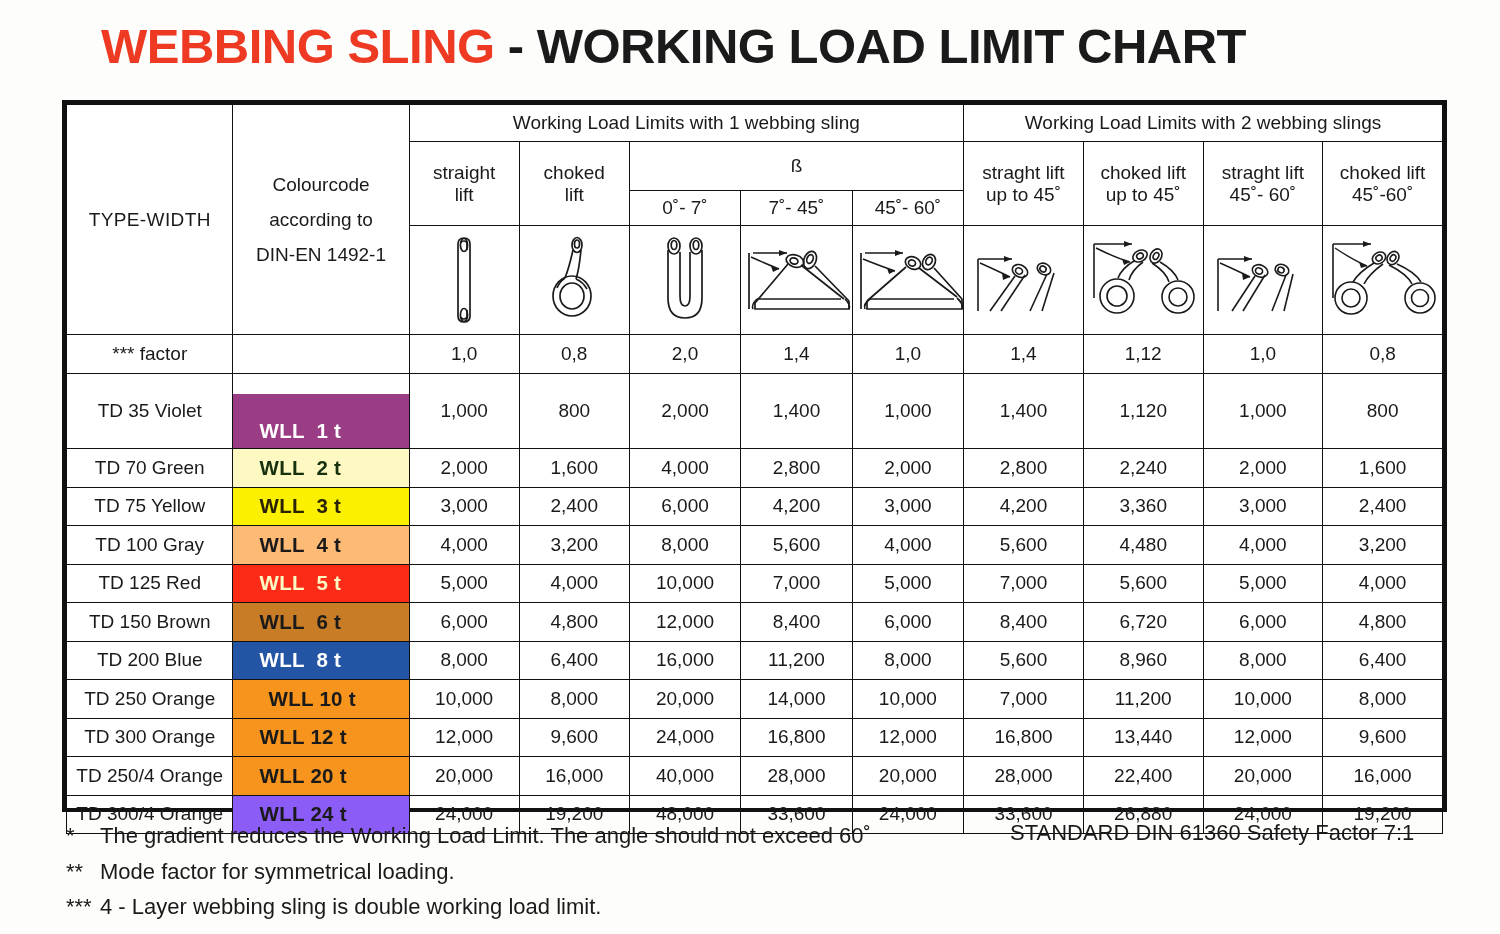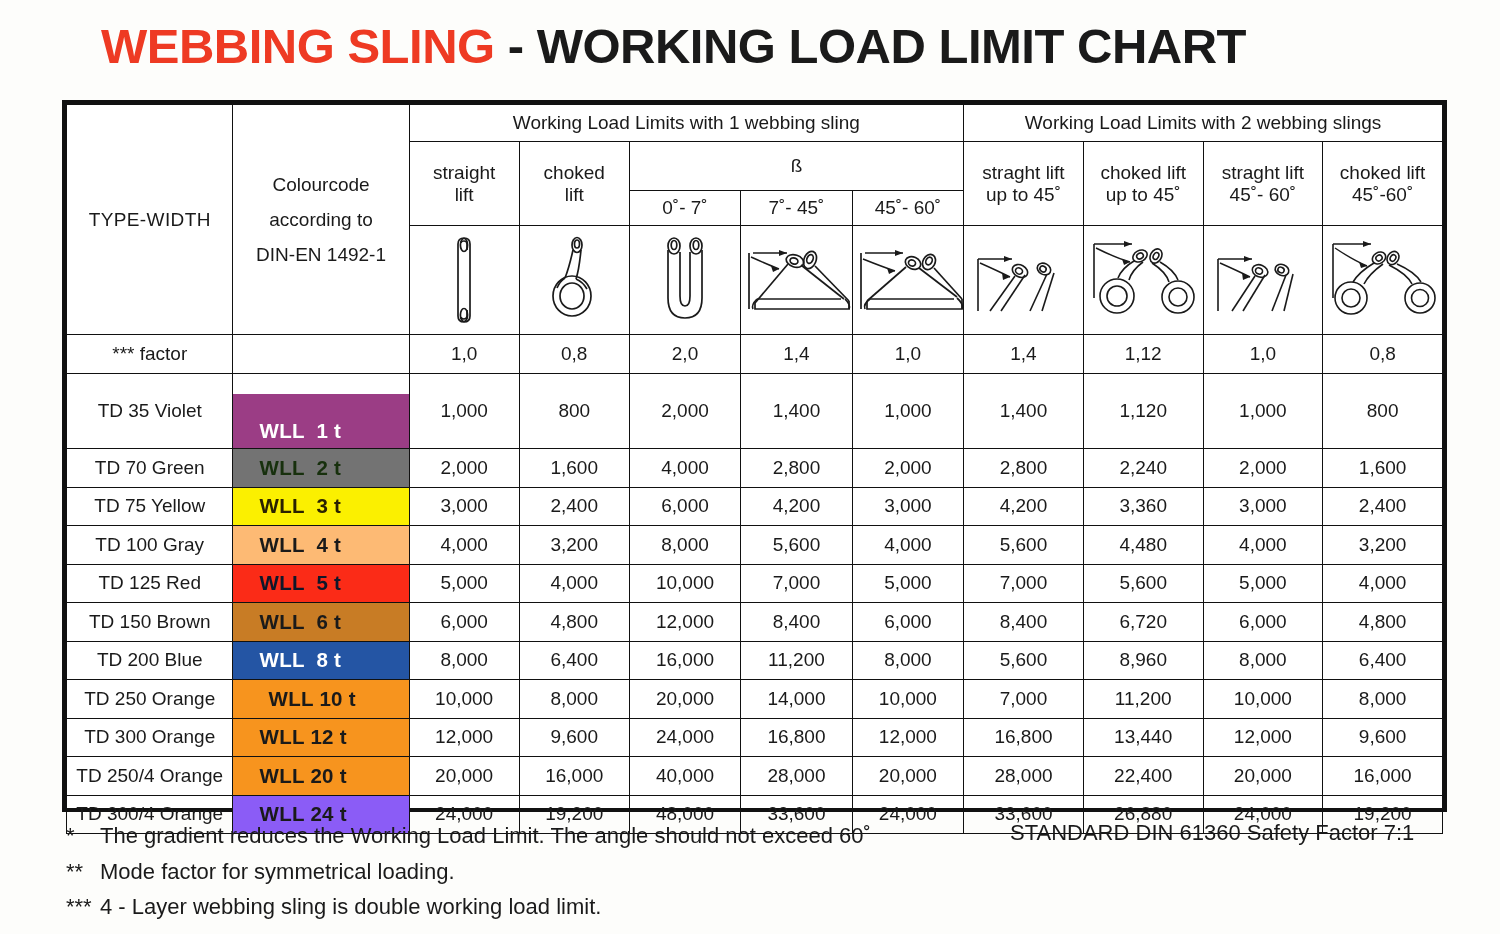--- a/index.html
+++ b/index.html
@@ -414,21 +414,21 @@
             <td>1,400</td>
             <td>1,000</td>
             <td>1,400</td>
             <td>1,120</td>
             <td>1,000</td>
             <td>800</td>
           </tr>
           <tr class="data-row">
             <td class="type-cell">TD 70 Green</td>
             <td class="swatch-cell">
-              <div class="swatch" style="background: #737373; color: rgb(23, 48, 13);">WLL  2 t</div>
+              <div class="swatch" style="background: #fef9c3; color: rgb(23, 48, 13);">WLL  2 t</div>
             </td>
             <td>2,000</td>
             <td>1,600</td>
             <td>4,000</td>
             <td>2,800</td>
             <td>2,000</td>
             <td>2,800</td>
             <td>2,240</td>
             <td>2,000</td>
             <td>1,600</td>
@@ -459,21 +459,21 @@
             <td>5,600</td>
             <td>4,000</td>
             <td>5,600</td>
             <td>4,480</td>
             <td>4,000</td>
             <td>3,200</td>
           </tr>
           <tr class="data-row">
             <td class="type-cell">TD 125 Red</td>
             <td class="swatch-cell">
-              <div class="swatch" style="background: rgb(251, 43, 23); color: #0f172a;">WLL  5 t</div>
+              <div class="swatch" style="background: rgb(251, 43, 23); color: #fef9c3;">WLL  5 t</div>
             </td>
             <td>5,000</td>
             <td>4,000</td>
             <td>10,000</td>
             <td>7,000</td>
             <td>5,000</td>
             <td>7,000</td>
             <td>5,600</td>
             <td>5,000</td>
             <td>4,000</td>

